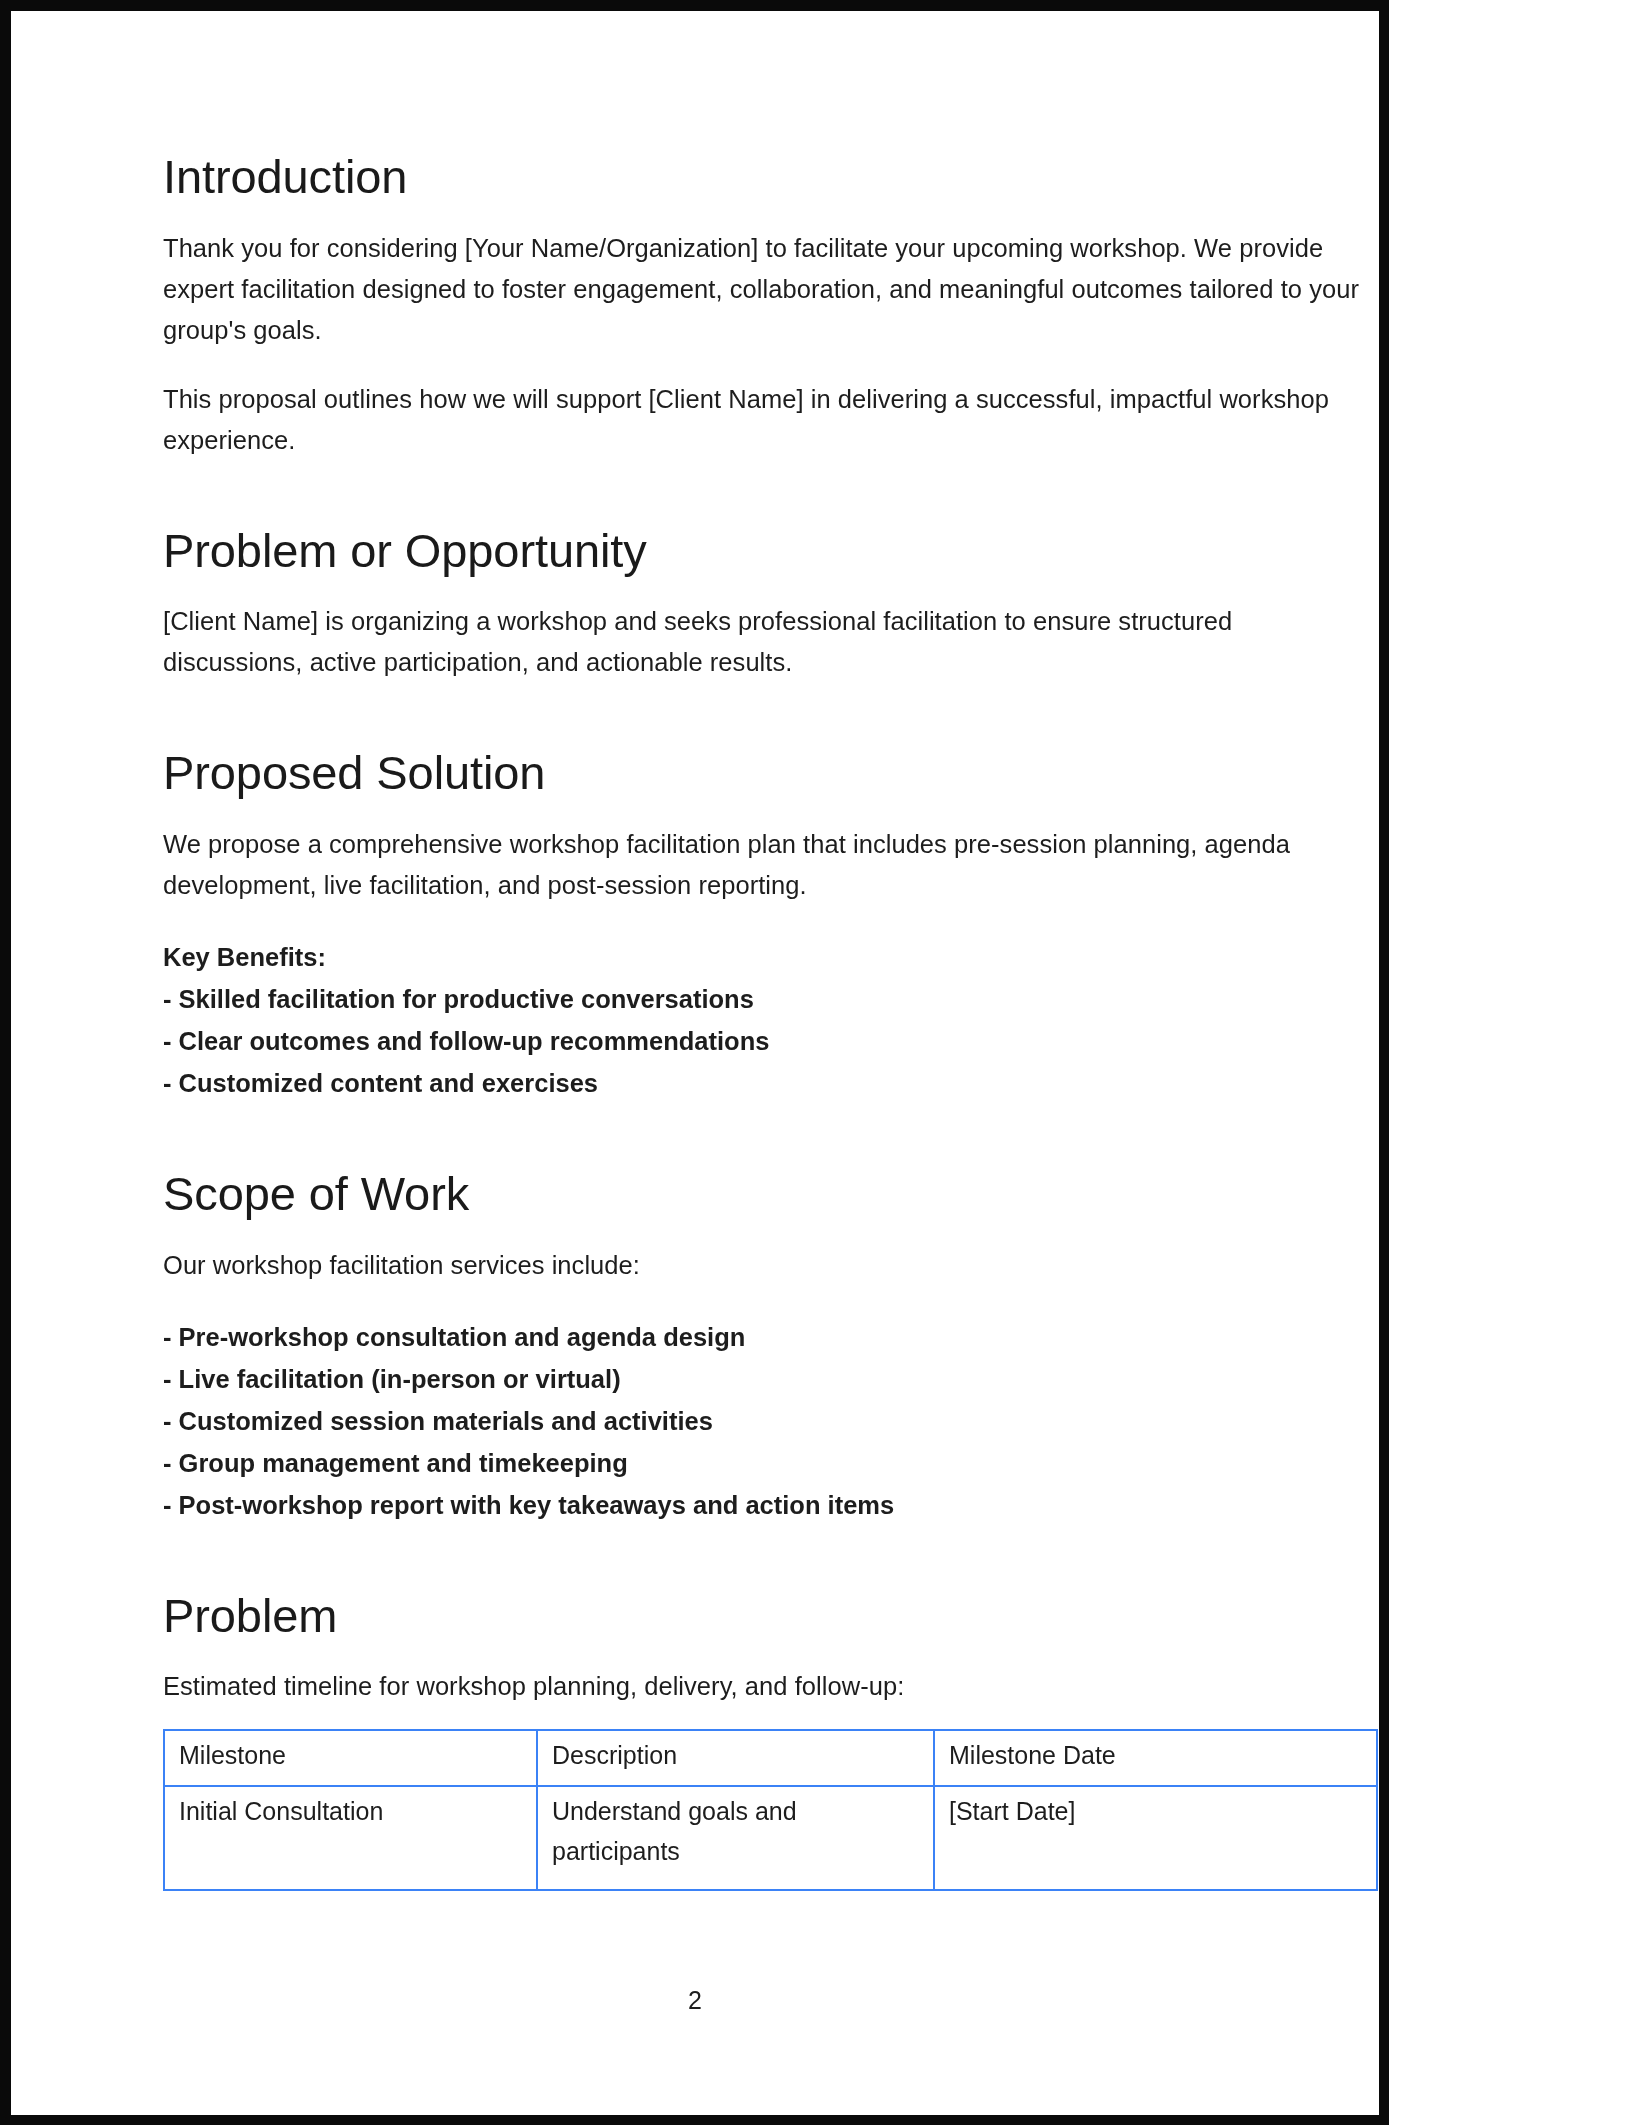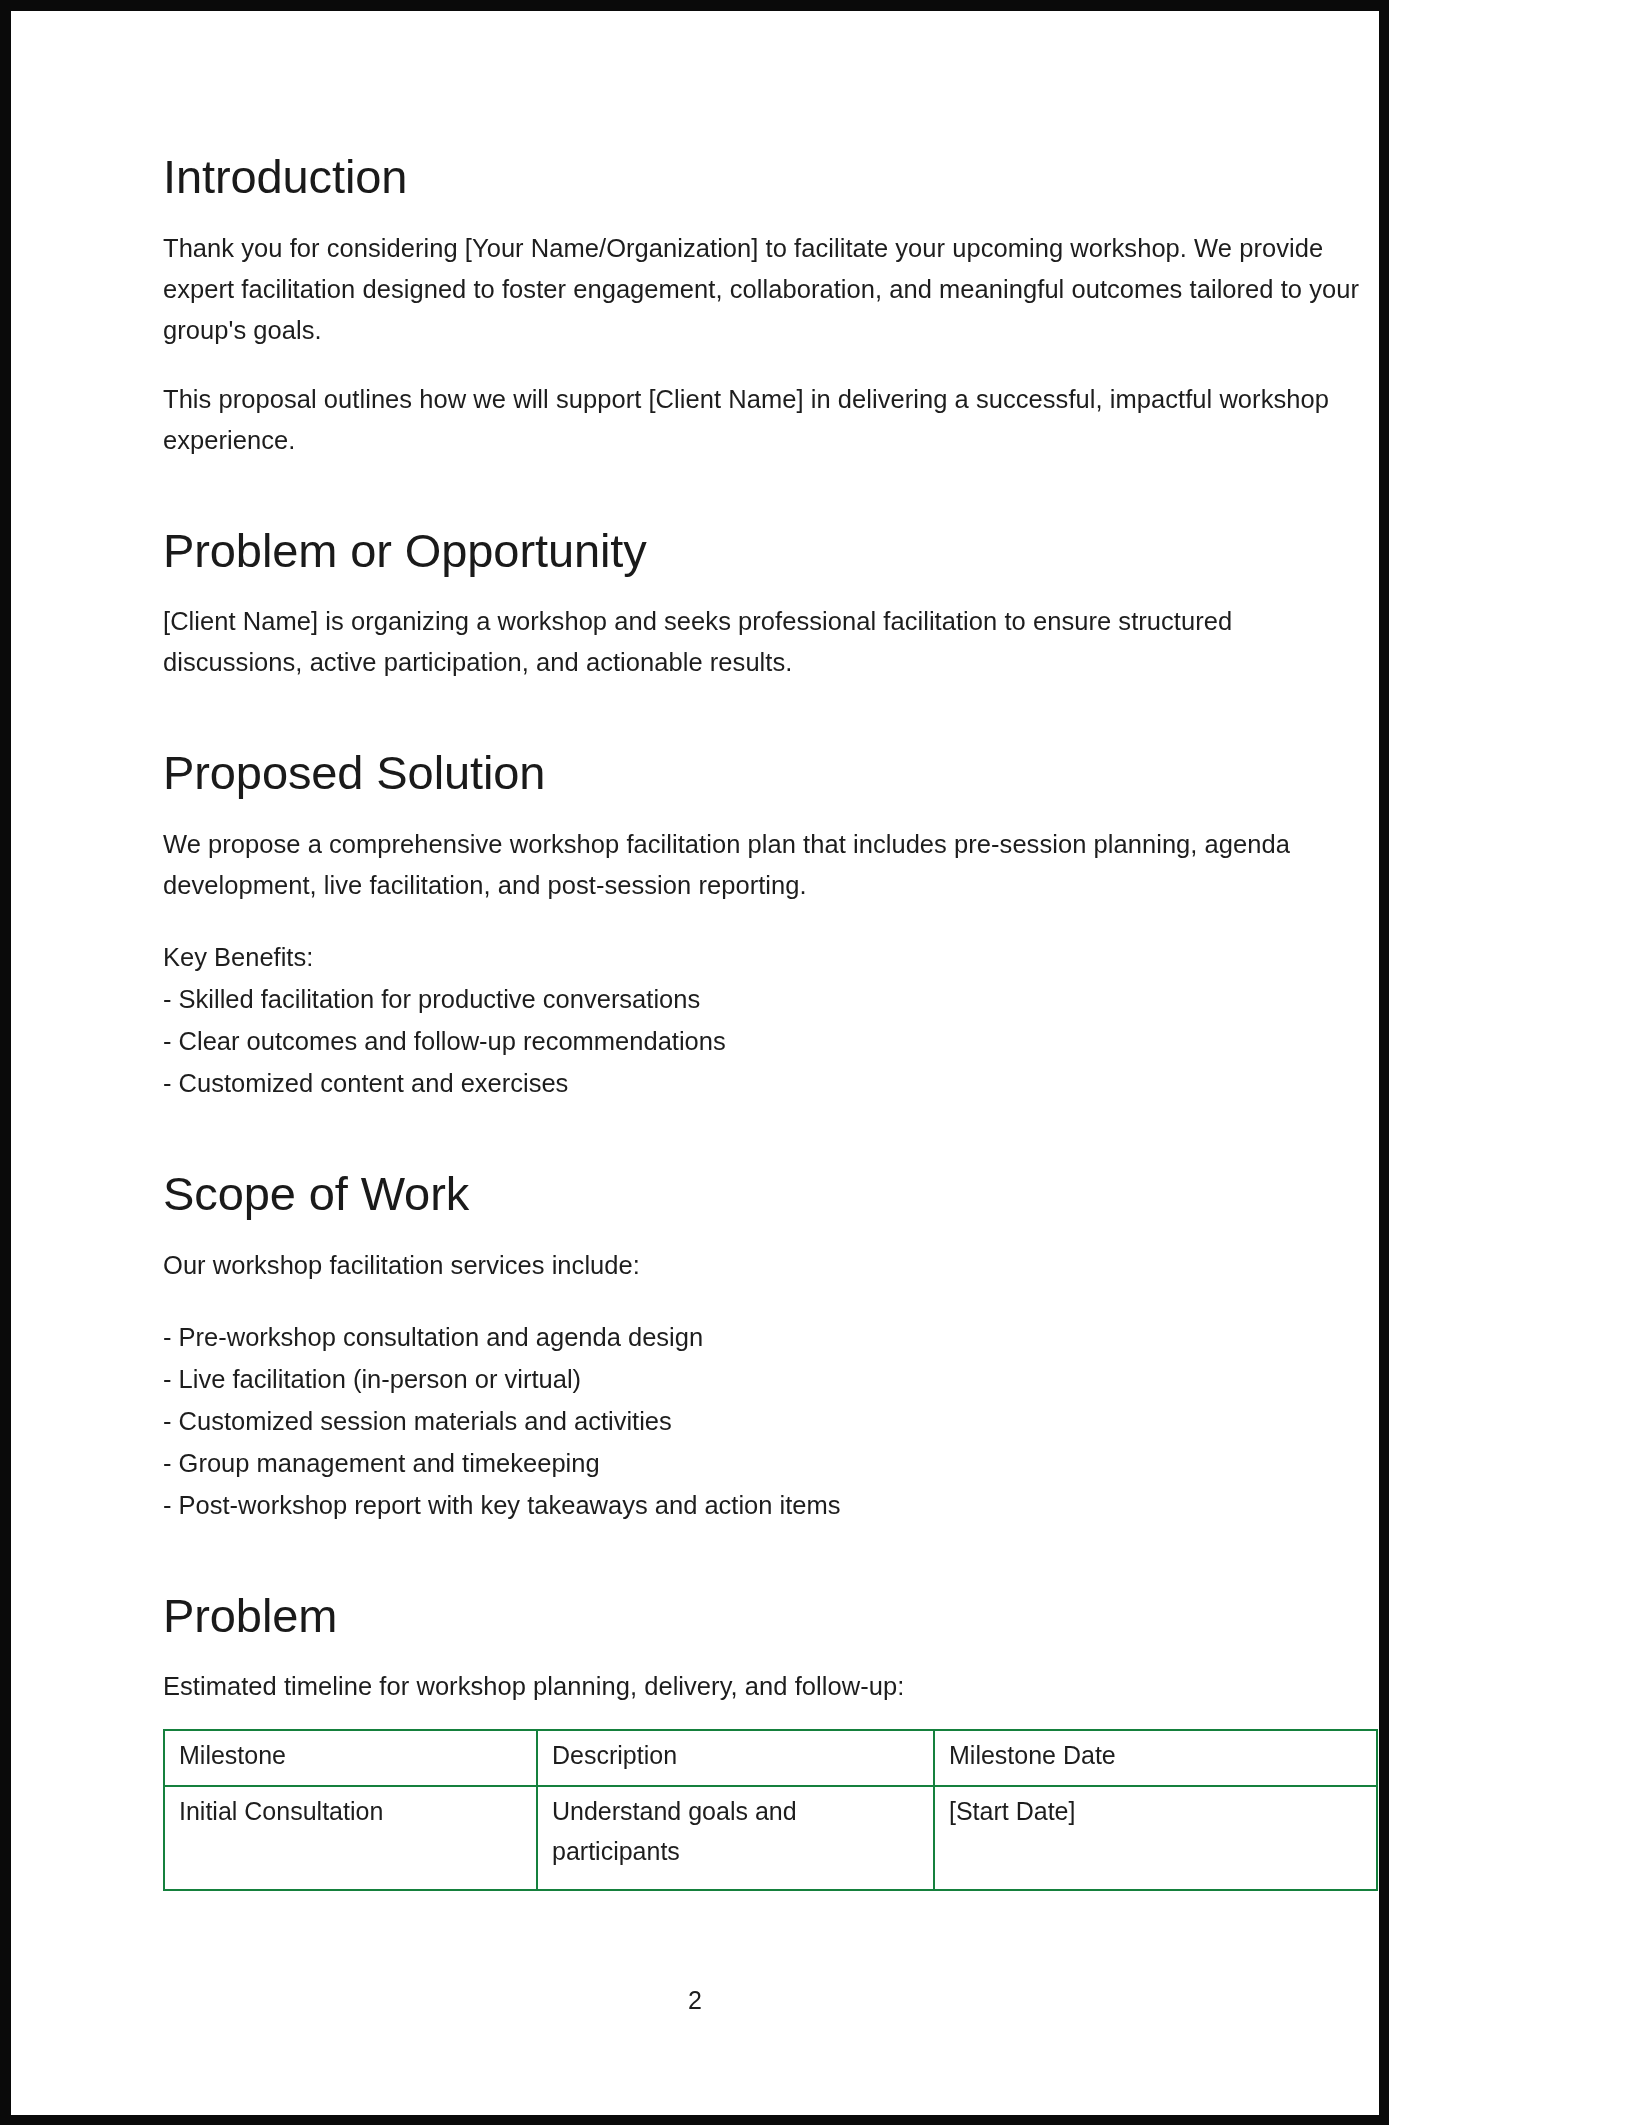--- a/index.html
+++ b/index.html
@@ -54,39 +54,40 @@
     line-height: 41px;
     color: #1d1d1d;
     margin: 0;
     letter-spacing: 0.05px;
   }
   .tight-list {
     font-size: 25.5px;
     line-height: 42px;
     color: #1d1d1d;
     margin: 0;
+    font-weight: bold;
   }
   .tight-list div {
     white-space: nowrap;
   }
   .gap-after-h1 { height: 24px; }
   .gap-para { height: 28px; }
   .gap-before-h1 { height: 64px; }
   .gap-sm { height: 22px; }
   .gap-list { height: 30px; }
 
   
   table.timeline-table {
     border-collapse: collapse;
     width: 1213px;
     margin: 0;
     table-layout: fixed;
   }
   table.timeline-table td {
-    border: 2px solid #15803d;
+    border: 2px solid #3b82f6;
     font-size: 25px;
     line-height: 40px;
     color: #1d1d1d;
     padding: 4px 12px 6px 14px;
     vertical-align: top;
   }
   table.timeline-table col.c1 { width: 373px; }
   table.timeline-table col.c2 { width: 397px; }
   table.timeline-table col.c3 { width: 443px; }
   td.hdr { height: 44px; }

